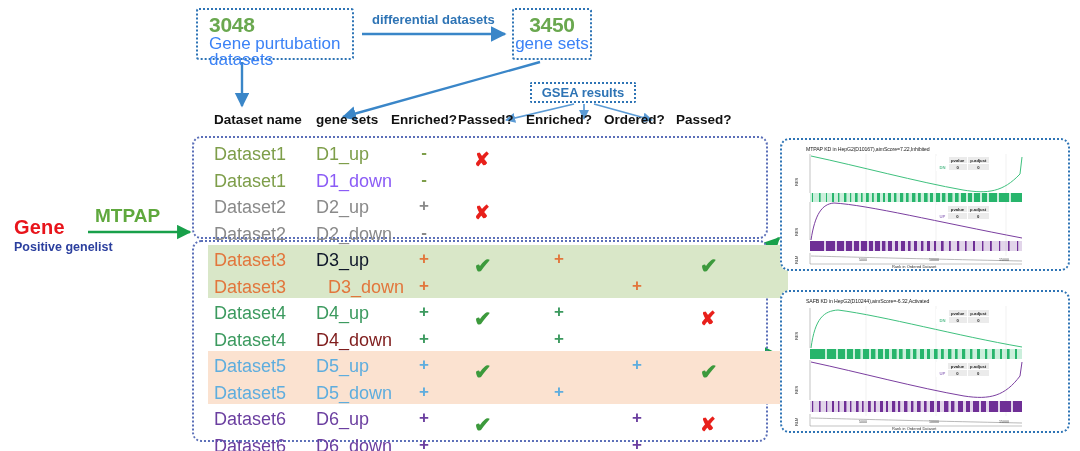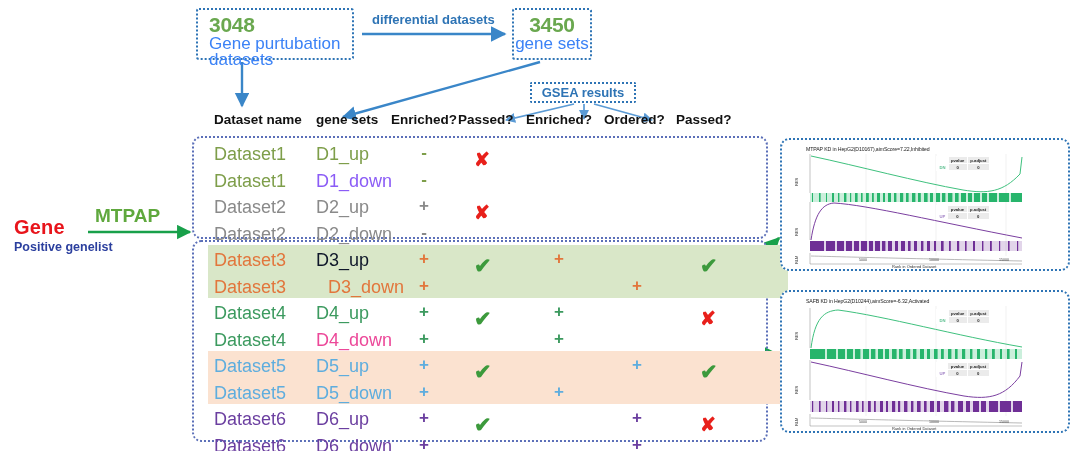--- a/index.html
+++ b/index.html
@@ -169,21 +169,21 @@
       <div class="mark" style="left: 340px; top: 137px; color: rgb(226, 118, 60);">+</div>
       <div class="cell" style="left: 6px; top: 164.5px; color: rgb(226, 118, 60);">Dataset3</div>
       <div class="cell" style="left: 108px; top: 164.5px; color: rgb(226, 118, 60); margin-left: 12px;">D3_down</div>
       <div class="mark" style="left: 205px; top: 163.5px; color: rgb(226, 118, 60);">+</div>
       <div class="mark" style="left: 418px; top: 163.5px; color: rgb(226, 118, 60);">+</div>
       <div class="cell" style="left: 6px; top: 191px; color: rgb(60, 154, 95);">Dataset4</div>
       <div class="cell" style="left: 108px; top: 191px; color: rgb(60, 154, 95);">D4_up</div>
       <div class="mark" style="left: 205px; top: 190px; color: rgb(60, 154, 95);">+</div>
       <div class="mark" style="left: 340px; top: 190px; color: rgb(60, 154, 95);">+</div>
       <div class="cell" style="left: 6px; top: 217.5px; color: rgb(60, 154, 95);">Dataset4</div>
-      <div class="cell" style="left: 108px; top: 217.5px; color: #ec4899; text-align: right;">D4_down</div>
+      <div class="cell" style="left: 108px; top: 217.5px; color: #7f1d1d; text-align: right;">D4_down</div>
       <div class="mark" style="left: 205px; top: 216.5px; color: rgb(60, 154, 95);">+</div>
       <div class="mark" style="left: 340px; top: 216.5px; color: rgb(60, 154, 95);">+</div>
       <div class="cell" style="left: 6px; top: 244px; color: rgb(94, 173, 222);">Dataset5</div>
       <div class="cell" style="left: 108px; top: 244px; color: rgb(94, 173, 222);">D5_up</div>
       <div class="mark" style="left: 205px; top: 243px; color: rgb(94, 173, 222);">+</div>
       <div class="mark" style="left: 418px; top: 243px; color: rgb(94, 173, 222);">+</div>
       <div class="cell" style="left: 6px; top: 270.5px; color: rgb(94, 173, 222);">Dataset5</div>
       <div class="cell" style="left: 108px; top: 270.5px; color: rgb(94, 173, 222);">D5_down</div>
       <div class="mark" style="left: 205px; top: 269.5px; color: rgb(94, 173, 222);">+</div>
       <div class="mark" style="left: 340px; top: 269.5px; color: rgb(94, 173, 222);">+</div>

